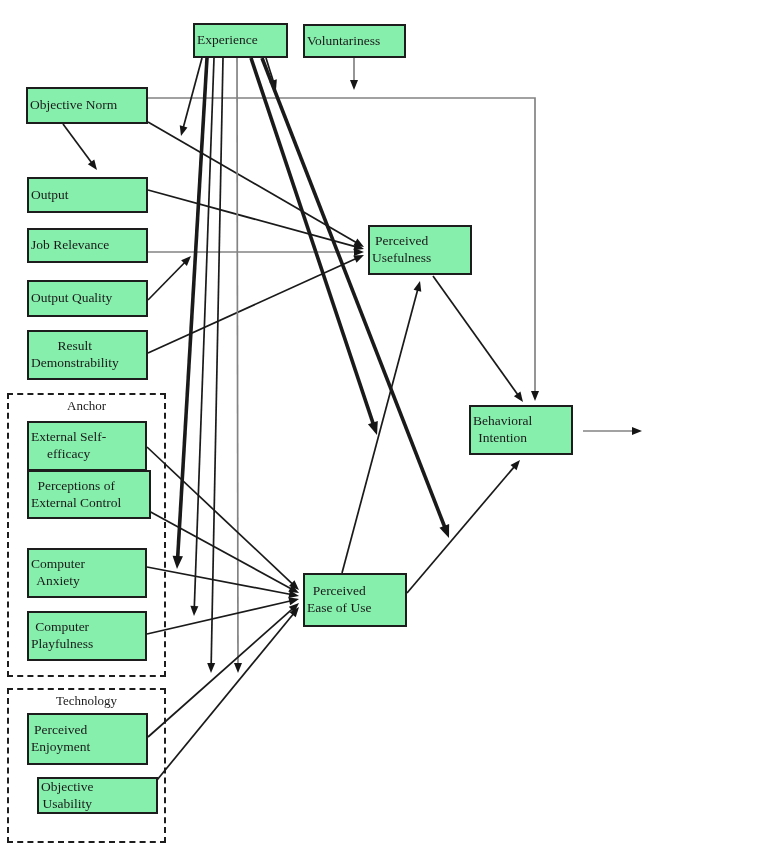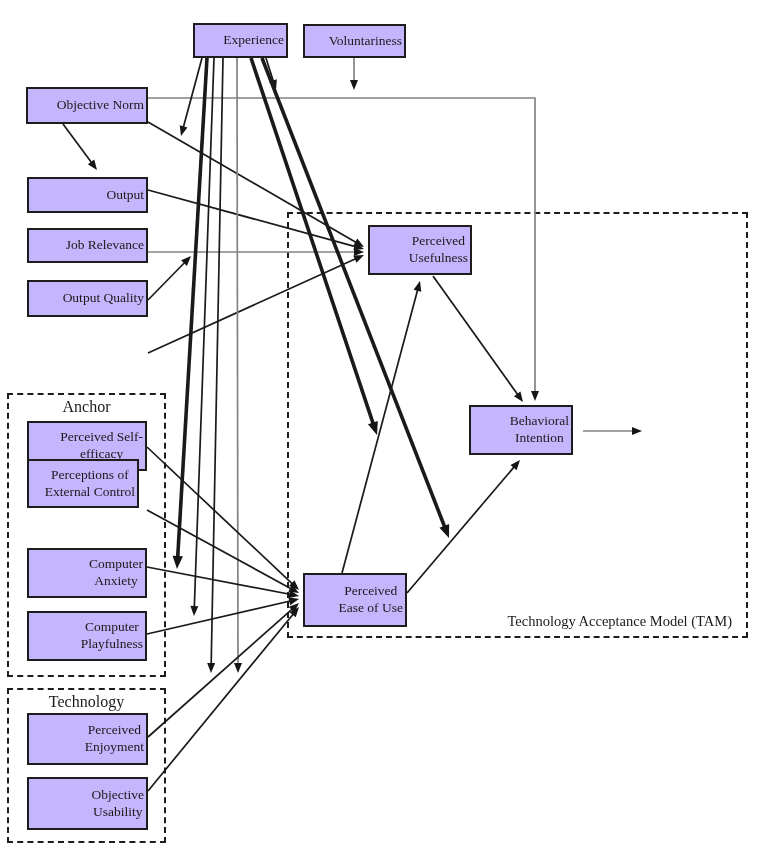--- a/index.html
+++ b/index.html
@@ -14,42 +14,42 @@
     position:absolute;
     border:2px dashed #1d1d1d;
     background:transparent;
     box-sizing:border-box;
     z-index:1;
   }
   .group-label{
     position:absolute;
     top:3px;left:0;right:0;
     text-align:center;
-    font-size:16px;
+    font-size:13px;
     color:#1a1a1a;
     white-space:pre-line;
   }
   .tam-label{
     top:auto;left:auto;
     bottom:6px;right:14px;
     text-align:right;
     font-size:14.5px;
   }
   #edge-layer{
     position:absolute;left:0;top:0;
     z-index:2;
   }
   .node{
     position:absolute;
     border:2px solid #1d1d1d;
-    background:#c4b5fd;
+    background:#86efac;
     box-sizing:border-box;
     display:flex;
     align-items:center;
-    justify-content:flex-end;
+    justify-content:flex-start;
     text-align:center;
     z-index:3;
   }
   .node span{
     font-size:13.5px;
     line-height:1.25;
     color:#1a1a1a;
     white-space:pre-line;
     padding:0 2px;
   }
@@ -57,23 +57,20 @@
 </head>
 <body>
 
 <div id="canvas">
 
   <div class="group" style="left:7px;top:393px;width:159px;height:284px">
     <span class="group-label">Anchor</span>
   </div>
   <div class="group" style="left:7px;top:688px;width:159px;height:155px">
     <span class="group-label">Technology</span>
-  </div>
-  <div class="group" style="left:287px;top:212px;width:461px;height:426px">
-    <span class="group-label tam-label">Technology Acceptance Model (TAM)</span>
   </div>
 
   <svg id="edge-layer" width="761" height="853" viewBox="0 0 761 853">
       <polyline points="63,124 92.24487151132955,163.5665908682694" fill="none" stroke="#1a1a1a" stroke-width="1.7"></polyline>
       <polygon points="97,170 94.27279395502724,159.58067434100153 87.83938482329664,164.33580282967196" fill="#151515"></polygon>
       <polyline points="148,122 357.0758582581688,242.9929735290329" fill="none" stroke="#1a1a1a" stroke-width="1.7"></polyline>
       <polygon points="364,247 357.3483360581946,238.5291460403755 353.34130958722744,245.4532877822067" fill="#151515"></polygon>
       <polyline points="148,98 535,98 535,393" fill="none" stroke="#838383" stroke-width="1.7"></polyline>
       <polygon points="535,401 539,391 531,391" fill="#151515"></polygon>
       <polyline points="354,58 354,82" fill="none" stroke="#838383" stroke-width="1.7"></polyline>
@@ -135,41 +132,45 @@
   </div>
   <div class="node" style="left:27px;top:177px;width:121px;height:36px">
     <span>Output</span>
   </div>
   <div class="node" style="left:27px;top:228px;width:121px;height:35px">
     <span>Job Relevance</span>
   </div>
   <div class="node" style="left:27px;top:280px;width:121px;height:37px">
     <span>Output Quality</span>
   </div>
+  <div class="node" style="left:27px;top:330px;width:121px;height:50px">
+    <span>Result
+Demonstrability</span>
+  </div>
   <div class="node" style="left:27px;top:421px;width:120px;height:50px">
-    <span>Perceived Self-
+    <span>External Self-
 efficacy</span>
   </div>
-  <div class="node" style="left:27px;top:459px;width:112px;height:49px">
+  <div class="node" style="left:27px;top:470px;width:124px;height:49px">
     <span>Perceptions of
 External Control</span>
   </div>
   <div class="node" style="left:27px;top:548px;width:120px;height:50px">
     <span>Computer
 Anxiety</span>
   </div>
   <div class="node" style="left:27px;top:611px;width:120px;height:50px">
     <span>Computer
 Playfulness</span>
   </div>
   <div class="node" style="left:27px;top:713px;width:121px;height:52px">
     <span>Perceived
 Enjoyment</span>
   </div>
-  <div class="node" style="left:27px;top:777px;width:121px;height:53px">
+  <div class="node" style="left:37px;top:777px;width:121px;height:37px">
     <span>Objective
 Usability</span>
   </div>
   <div class="node" style="left:368px;top:225px;width:104px;height:50px">
     <span>Perceived
 Usefulness</span>
   </div>
   <div class="node" style="left:303px;top:573px;width:104px;height:54px">
     <span>Perceived
 Ease of Use</span>

